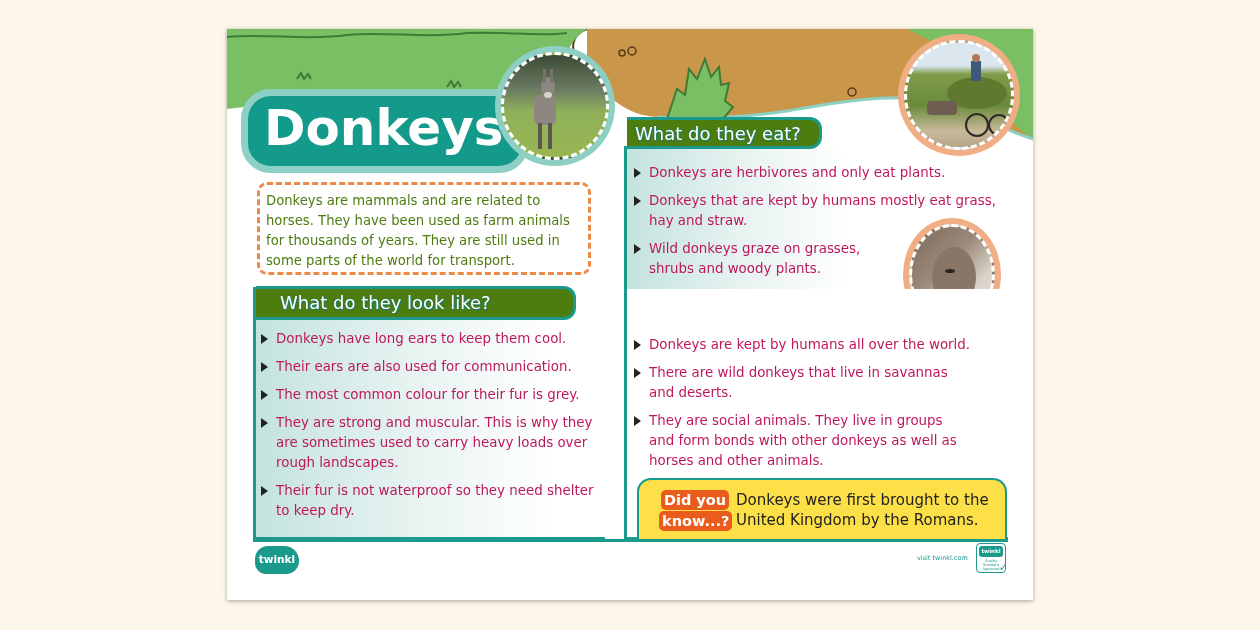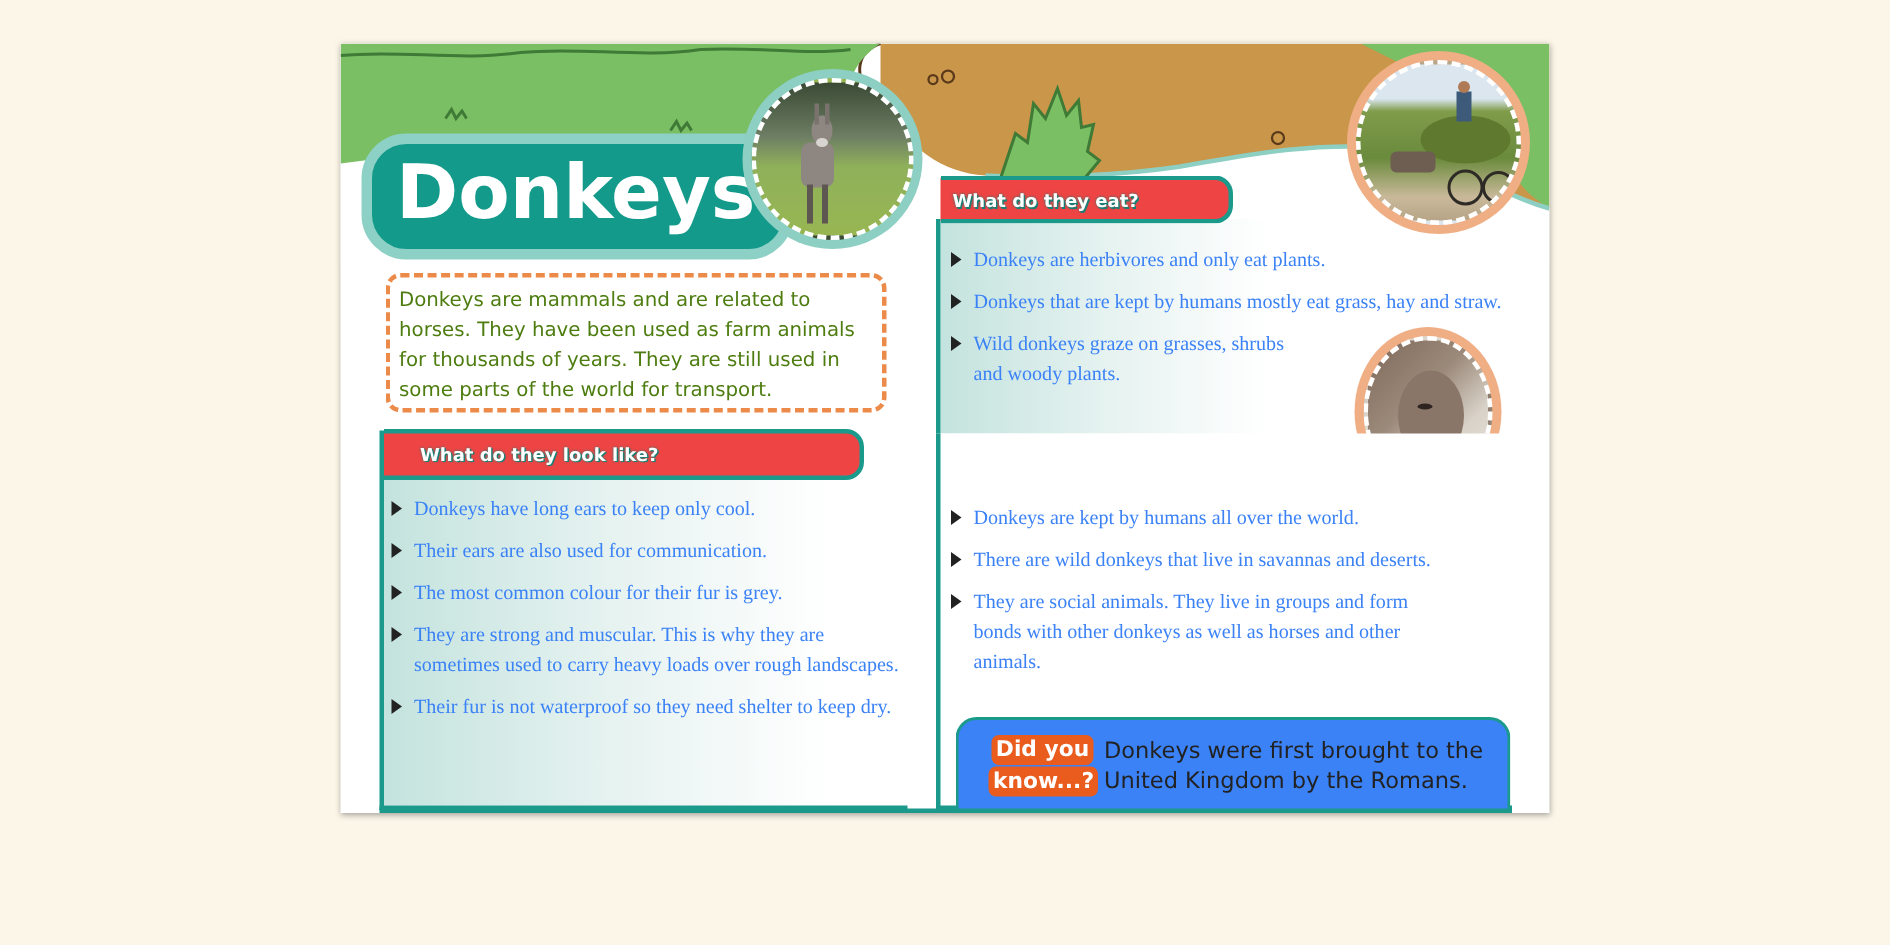--- a/index.html
+++ b/index.html
@@ -1,20 +1,20 @@
 <!DOCTYPE html>
 <html><head>
 <meta charset="utf-8">
 <style>
   * { box-sizing: border-box; margin: 0; padding: 0; }
   html, body { width: 1260px; height: 630px; overflow: hidden; }
   body { background: #fcf6e9; font-family: "DejaVu Sans", sans-serif; position: relative; }
 
   .sheet {
-    position: absolute; left: 227px; top: 29px; width: 806px; height: 513px;
+    position: absolute; left: 227px; top: 29px; width: 806px; height: 571px;
     background: #ffffff; overflow: hidden;
     box-shadow: 0 1px 4px rgba(0,0,0,0.35);
   }
   .scenery { position: absolute; left: 0; top: 0; width: 806px; height: 150px; }
 
   .title-wrap { position: absolute; left: 14px; top: 60px; }
   .title {
     font-family: "DejaVu Sans", sans-serif; font-weight: bold; font-size: 50px;
     color: #ffffff; letter-spacing: 0px;
     background: #139a8a; padding: 2px 18px 8px 16px; border-radius: 30px;
@@ -34,37 +34,37 @@
     border: 3px dashed #ec8a4a; border-radius: 10px;
     padding: 6px 6px 6px 6px; font-size: 13.2px; line-height: 20px; color: #4d7c0f;
   }
 
   .panel {
     position: absolute; background: linear-gradient(90deg, #c4e3de 0%, #e7f3f1 45%, #ffffff 85%);
     border-left: 3px solid #1b9a8c;
   }
   .panel.bottom-line { border-bottom: 3px solid #1b9a8c; }
   .panel-head {
-    position: absolute; background: #ef4444; border: 3px solid #1b9a8c; border-left: none;
-    border-radius: 0 12px 12px 0; color: #ffffff; font-weight: bold; font-size: 12px;
+    position: absolute; background: #4d7c0f; border: 3px solid #1b9a8c; border-left: none;
+    border-radius: 0 12px 12px 0; color: #ffffff; font-weight: normal; font-size: 18px;
     padding-left: 24px; line-height: 28px;
     text-shadow: 0 0 2px #1b7f74, 1px 1px 0 #1b7f74;
   }
-  .bullets { list-style: none; position: absolute; font-size: 13.4px; line-height: 20px; color: #3b82f6; font-family: Liberation Serif, serif; }
+  .bullets { list-style: none; position: absolute; font-size: 13.4px; line-height: 20px; color: #be185d; }
   .bullets li { position: relative; padding-left: 17px; margin-bottom: 8px; }
   .bullets li .tri {
     position: absolute; left: 2px; top: 5px; width: 0; height: 0;
     border-top: 5px solid transparent; border-bottom: 5px solid transparent;
     border-left: 7px solid #222;
   }
 
   .dyk {
     position: absolute; left: 410px; top: 449px; width: 370px; height: 63px;
     border: 2.5px solid #1b9a8c; border-bottom: none; border-radius: 14px 14px 0 0;
-    background: #3b82f6;
+    background: #fde047;
   }
   .dyk-label {
     position: absolute; left: 20px; top: 10px; width: 72px; text-align: center;
     font-weight: bold; font-size: 14.5px; line-height: 20px; color: #ffffff;
   }
   .dyk-label span { background: #e95c1d; padding: 0 3px; border-radius: 5px; display: inline-block; margin-bottom: 1px; }
   .dyk-text { position: absolute; left: 97px; top: 10px; font-size: 15px; line-height: 20px; color: #222; }
 
   .footer-line { position: absolute; left: 26px; top: 510px; width: 755px; height: 2.5px; background: #1b9a8c; }
   .logo {
@@ -152,21 +152,21 @@
   </div>
 
   <div class="intro">Donkeys are mammals and are related to horses. They have been used as farm animals for thousands of years. They are still used in some parts of the world for transport.</div>
 
   <div class="panel bottom-line" style="left:26px; top:258px; width:352px; height:253px;">
   </div>
   <div class="panel-head" style="left:29px; top:257px; width:320px; height:34px;">
     <span>What do they look like?</span>
   </div>
   <ul class="bullets" style="left:32px; top:300px; width:345px;">
-    <li><span class="tri"></span><span>Donkeys have long ears to keep only cool.</span></li>
+    <li><span class="tri"></span><span>Donkeys have long ears to keep them cool.</span></li>
     <li><span class="tri"></span><span>Their ears are also used for communication.</span></li>
     <li><span class="tri"></span><span>The most common colour for their fur is grey.</span></li>
     <li><span class="tri"></span><span>They are strong and muscular. This is why they are sometimes used to carry heavy loads over rough landscapes.</span></li>
     <li><span class="tri"></span><span>Their fur is not waterproof so they need shelter to keep dry.</span></li>
   </ul>
 
   <div class="panel" style="left:397px; top:117px; width:260px; height:143px;">
   </div>
   <div class="panel-head" style="left:400px; top:88px; width:195px; height:32px; padding-left:8px;">
     <span>What do they eat?</span>

